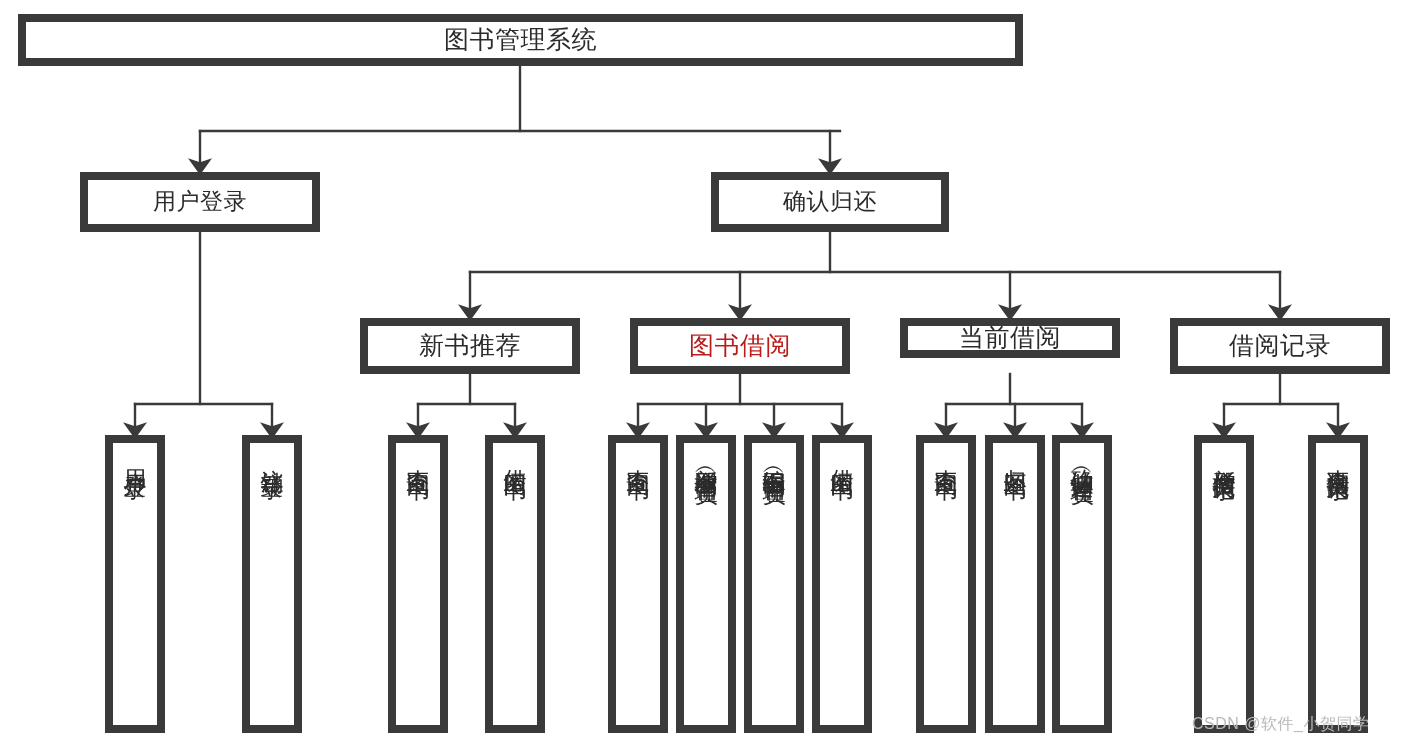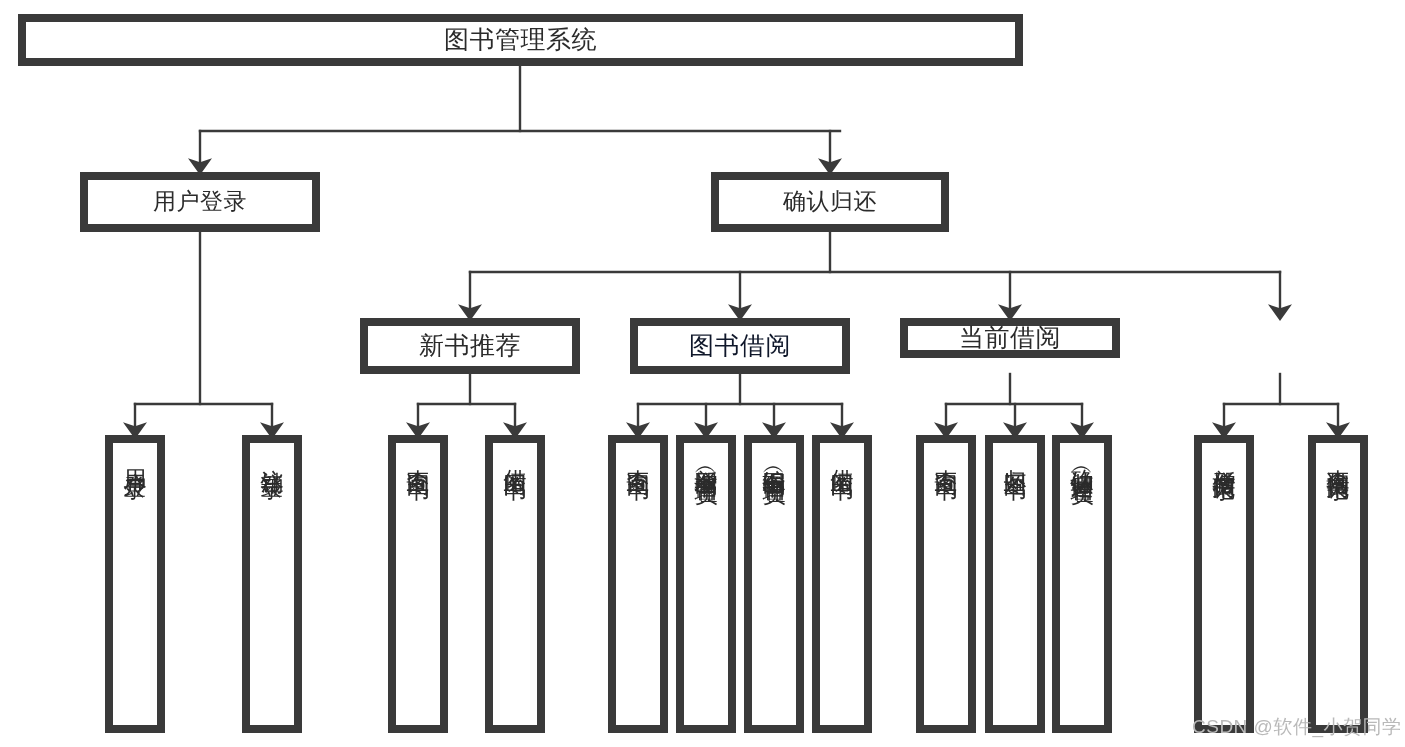--- a/index.html
+++ b/index.html
@@ -67,21 +67,21 @@
     line-height: 1.0;
     letter-spacing: 3px;
     white-space: nowrap;
   }
   .node.leaf.tall .label {
     letter-spacing: 2px;
   }
   #watermark {
     position: absolute;
     color: #b9b9b9;
-    font-size: 19px;
+    font-size: 16px;
     white-space: nowrap;
     letter-spacing: 0.5px;
   }
 </style>
 </head>
 <body>
 
 <div id="diagram-root" style="background: rgb(255, 255, 255);">
 
   <svg id="edge-layer" viewBox="0 0 1405 747" width="1405" height="747" xmlns="http://www.w3.org/2000/svg">
@@ -142,26 +142,29 @@
   <div class="node level2" style="left: 80px; top: 172px; width: 240px; height: 60px; border-color: rgb(58, 58, 58); background: rgb(255, 255, 255); color: rgb(43, 43, 43);">
     <span class="label">用户登录</span>
   </div>
   <div class="node level2" style="left: 711px; top: 172px; width: 238px; height: 60px; border-color: rgb(58, 58, 58); background: rgb(255, 255, 255); color: rgb(43, 43, 43);">
     <span class="label">确认归还</span>
   </div>
 
   <div class="node level3" style="left: 360px; top: 318px; width: 220px; height: 56px; border-color: rgb(58, 58, 58); background: rgb(255, 255, 255); color: rgb(43, 43, 43);">
     <span class="label">新书推荐</span>
   </div>
-  <div class="node level3" style="left: 630px; top: 318px; width: 220px; height: 56px; border-color: rgb(58, 58, 58); background: rgb(255, 255, 255); color: #0f172a;">
+  <div class="node level3" style="left: 630px; top: 318px; width: 220px; height: 56px; border-color: rgb(58, 58, 58); background: rgb(255, 255, 255); color: #b91c1c;">
     <span class="label">图书借阅</span>
   </div>
   <div class="node level3" style="left: 900px; top: 318px; width: 220px; height: 40px; border-color: rgb(58, 58, 58); background: rgb(255, 255, 255); color: rgb(43, 43, 43);">
     <span class="label">当前借阅</span>
   </div>
+  <div class="node level3" style="left: 1170px; top: 318px; width: 220px; height: 56px; border-color: rgb(58, 58, 58); background: rgb(255, 255, 255); color: rgb(43, 43, 43);">
+    <span class="label">借阅记录</span>
+  </div>
 
   <div class="node leaf" style="left: 105px; top: 435px; width: 60px; height: 298px; border-color: rgb(58, 58, 58); background: rgb(255, 255, 255); color: rgb(43, 43, 43);">
     <span class="label">用户登录</span>
   </div>
   <div class="node leaf" style="left: 242px; top: 435px; width: 60px; height: 298px; border-color: rgb(58, 58, 58); background: rgb(255, 255, 255); color: rgb(43, 43, 43);">
     <span class="label">注销登录</span>
   </div>
   <div class="node leaf" style="left: 388px; top: 435px; width: 60px; height: 298px; border-color: rgb(58, 58, 58); background: rgb(255, 255, 255); color: rgb(43, 43, 43);">
     <span class="label">查询图书</span>
   </div>

